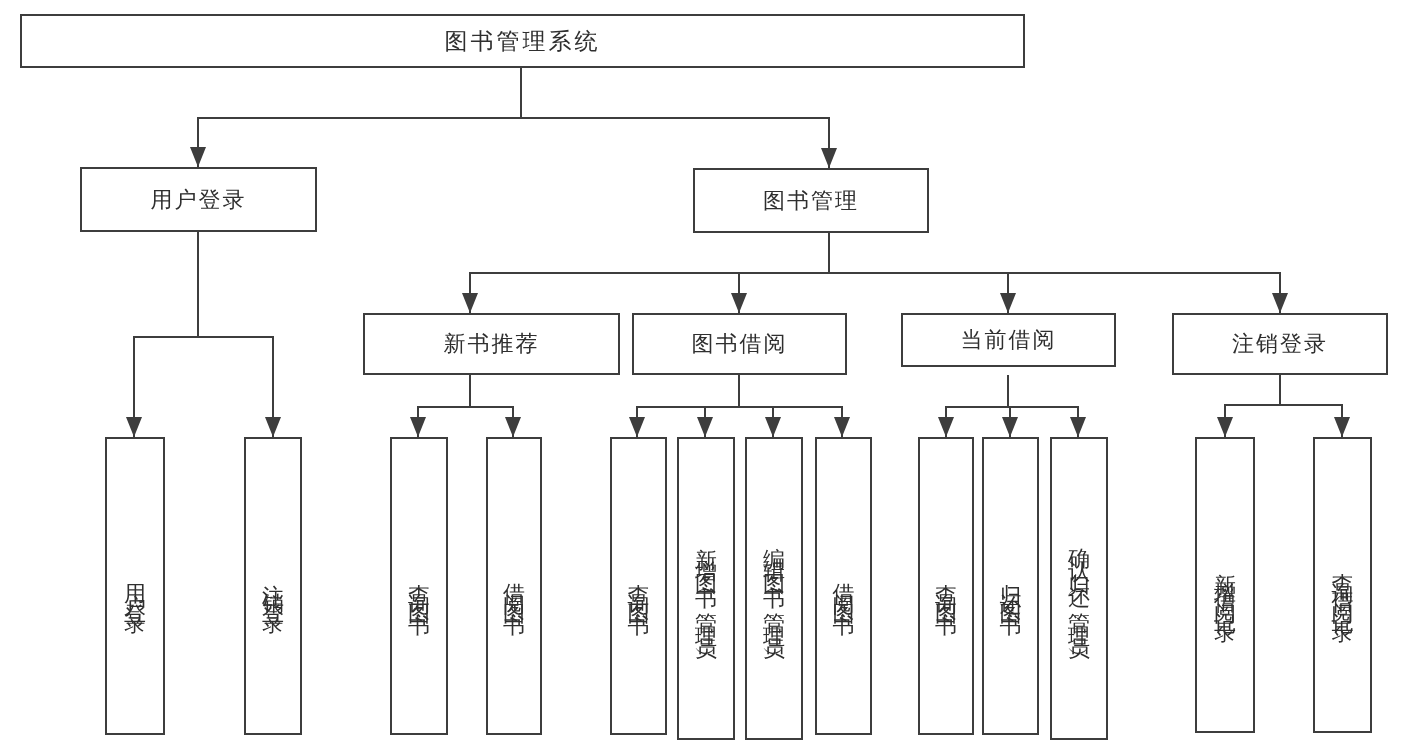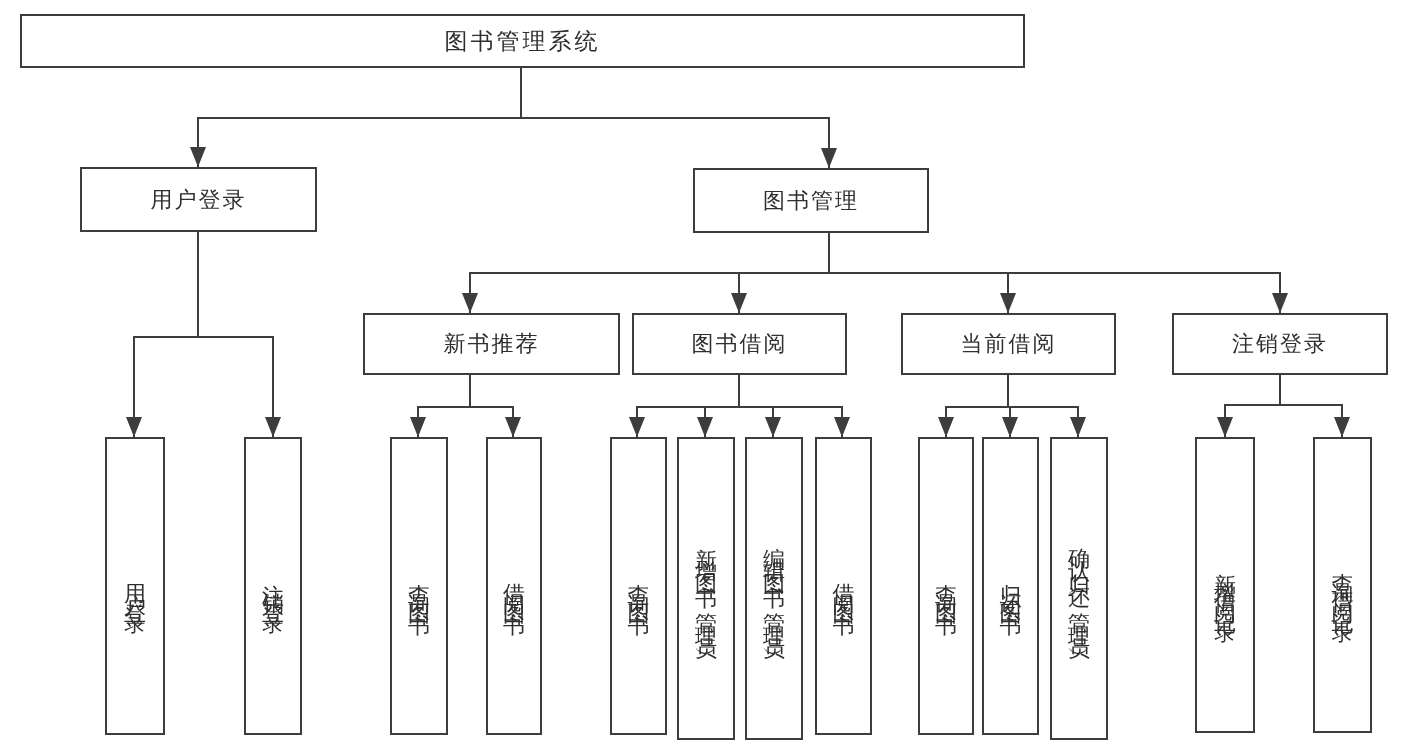--- a/index.html
+++ b/index.html
@@ -110,21 +110,21 @@
   <div class="box" style="left:693px;top:168px;width:236px;height:65px">
     <span class="hlabel">图书管理</span>
   </div>
 
   <div class="box" style="left:363px;top:313px;width:257px;height:62px">
     <span class="hlabel">新书推荐</span>
   </div>
   <div class="box" style="left:632px;top:313px;width:215px;height:62px">
     <span class="hlabel">图书借阅</span>
   </div>
-  <div class="box" style="left:901px;top:313px;width:215px;height:62px">
+  <div class="box" style="left:901px;top:313px;width:215px;height:54px">
     <span class="hlabel">当前借阅</span>
   </div>
   <div class="box" style="left:1172px;top:313px;width:216px;height:62px">
     <span class="hlabel">注销登录</span>
   </div>
 
   <div class="box vbox" style="left:105px;top:437px;width:60px;height:298px">
     <span class="vlabel">用户登录</span>
   </div>
   <div class="box vbox" style="left:244px;top:437px;width:58px;height:298px">

